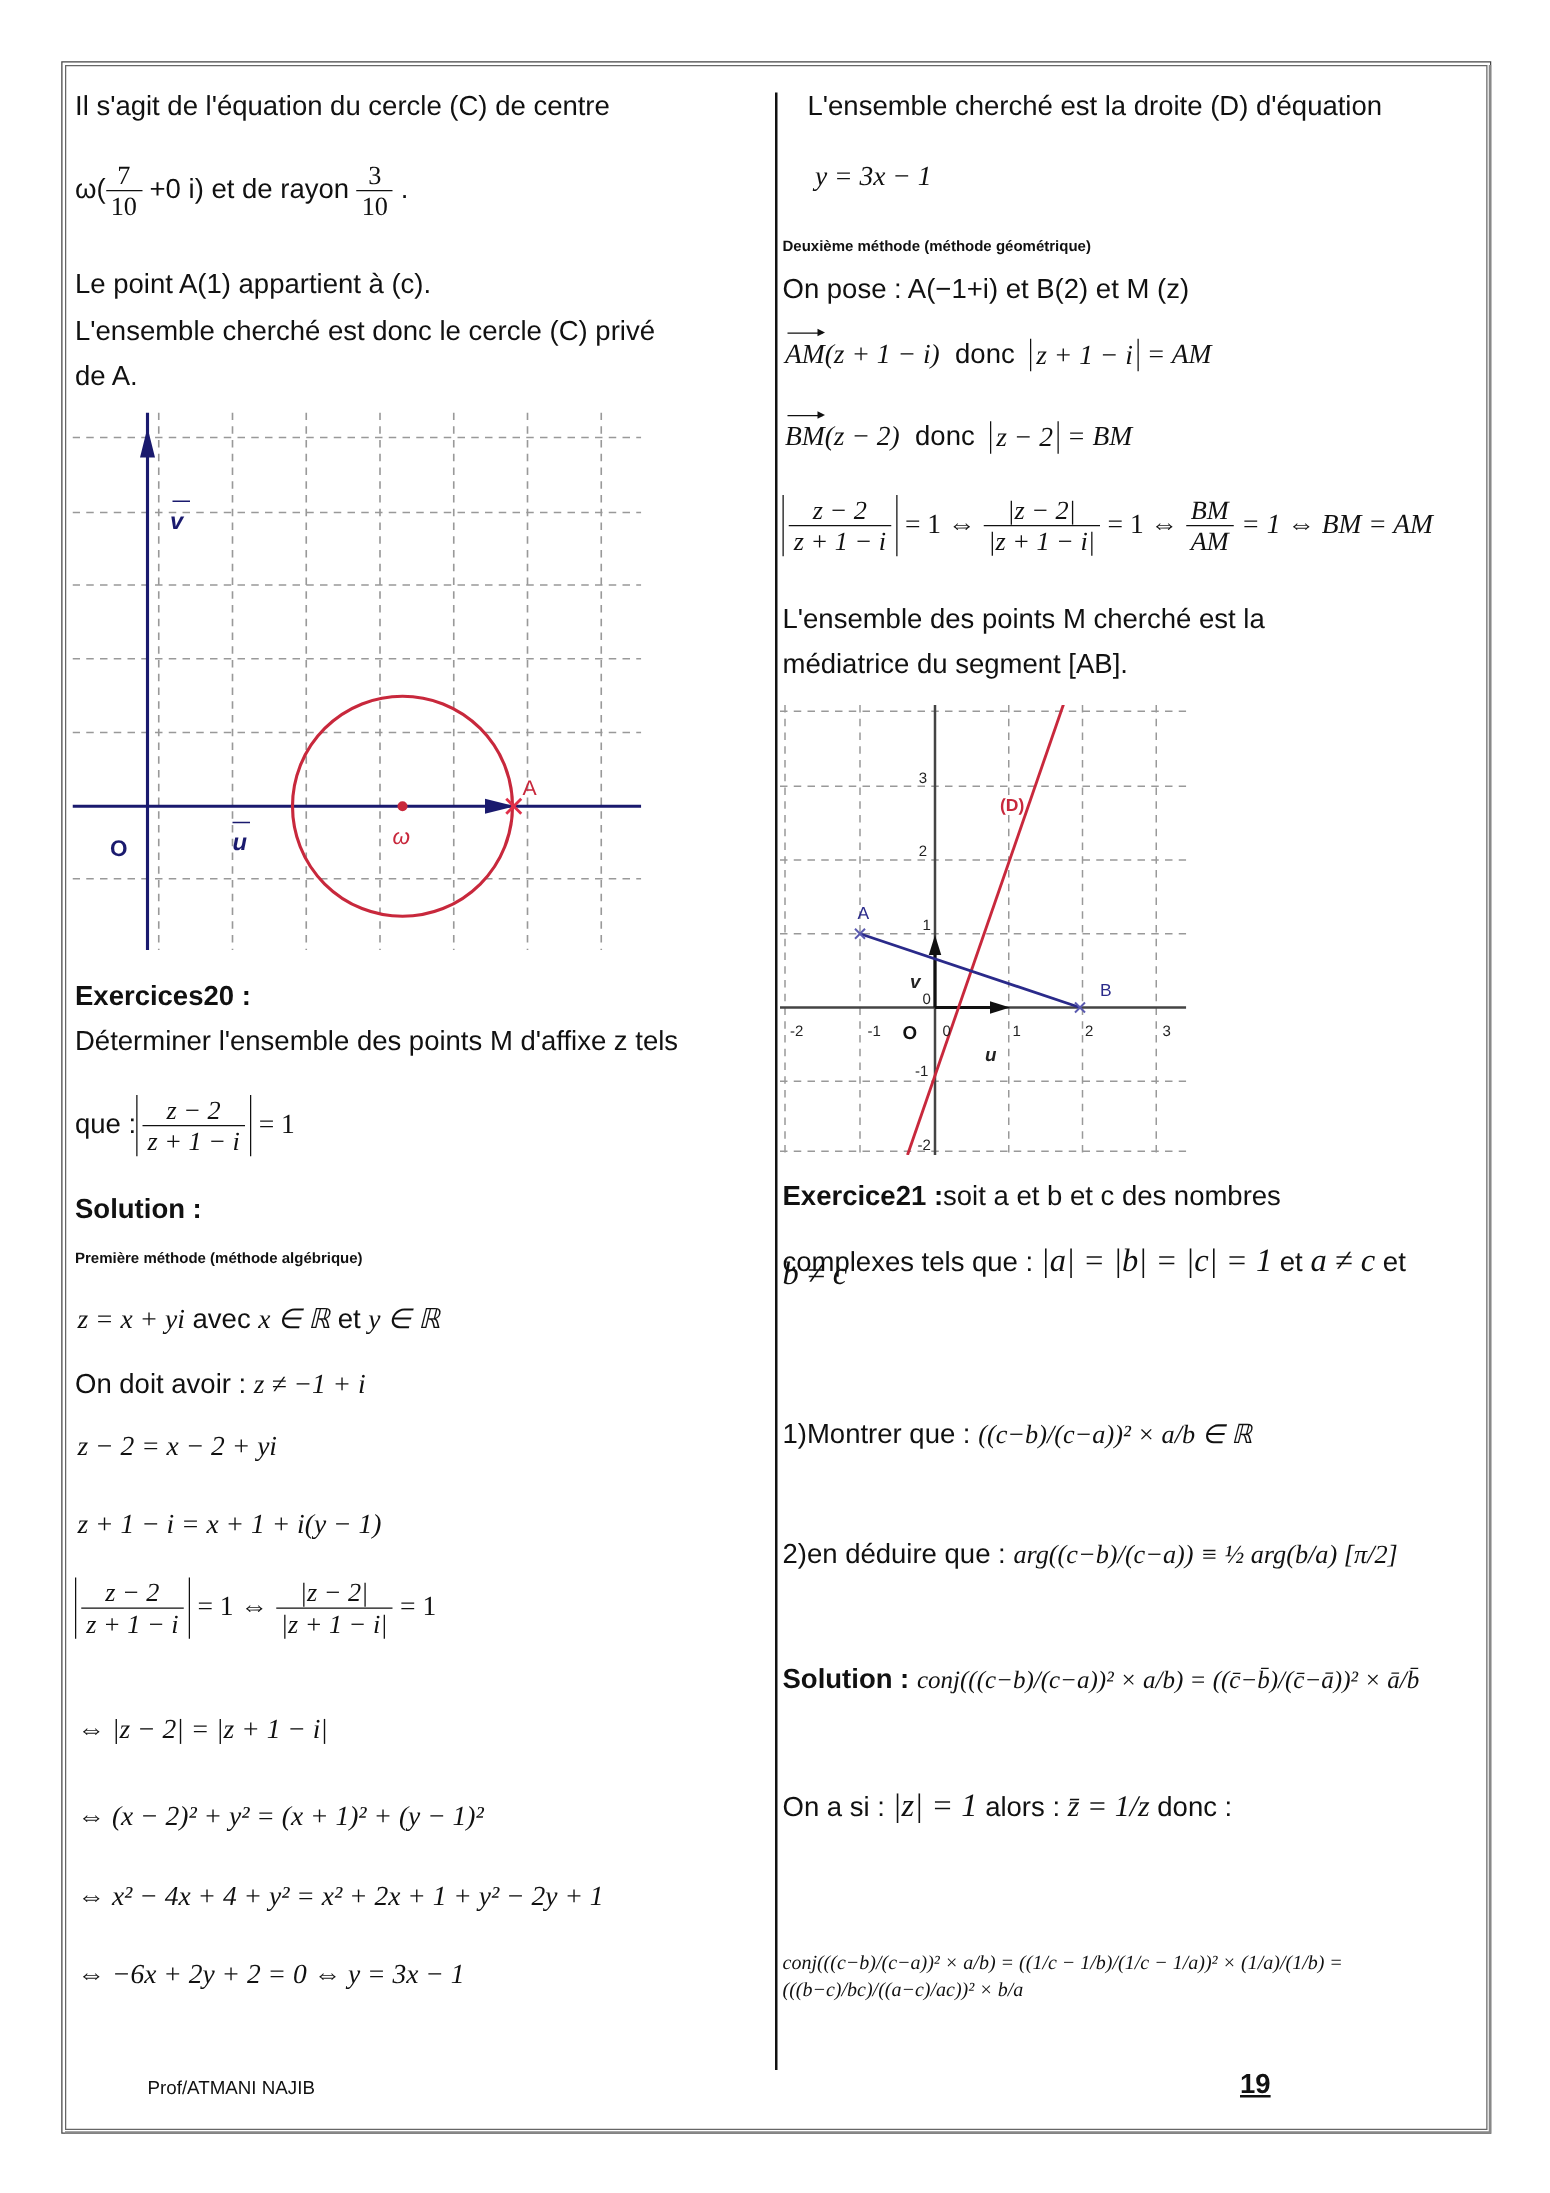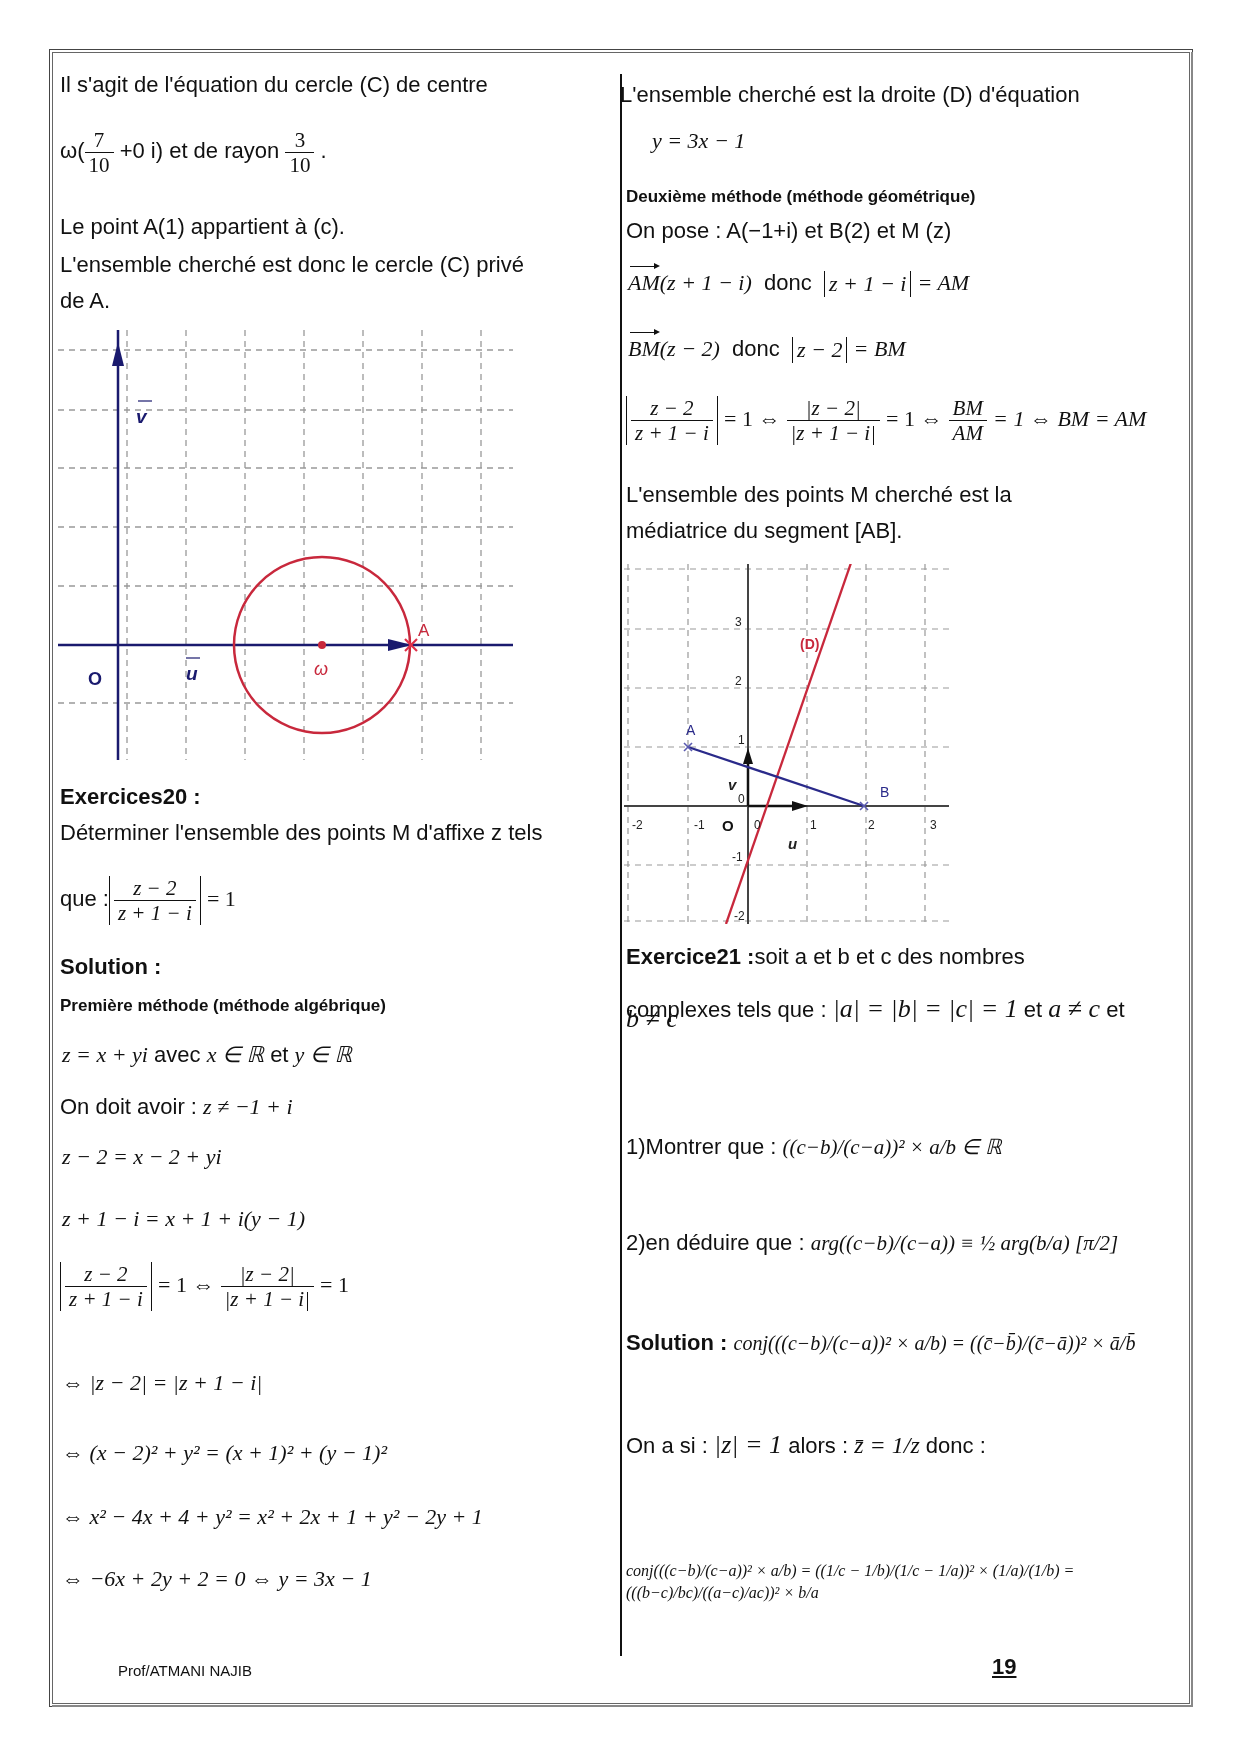--- a/index.html
+++ b/index.html
@@ -4,21 +4,21 @@
 <style>
   html, body { margin:0; padding:0; background:#fff; }
   body { width:1240px; height:1754px; position:relative; font-family:"Liberation Sans", sans-serif; color:#111; }
   .frame { position:absolute; left:49px; top:49px; width:1142px; height:1656px; border:1px solid #444; }
   .frame-inner { position:absolute; left:52px; top:52px; width:1136px; height:1650px; border:1px solid #666; }
   .frame-shadow { position:absolute; left:52px; top:1705px; width:1140px; height:2px; background:#888; }
   .frame-shadow-r { position:absolute; left:1191px; top:52px; width:2px; height:1655px; background:#888; }
   .divider { position:absolute; left:620px; top:74px; width:2px; height:1582px; background:#111; }
   .t { position:absolute; font-size:22px; white-space:nowrap; line-height:26px; }
   .b { font-weight:bold; }
-  .sm { font-size:17px; font-weight:bold; }
+  .sm { font-size:12px; font-weight:bold; }
   .m { font-family:"Liberation Serif", serif; font-style:italic; font-size:22px; }
   .mr { font-family:"Liberation Serif", serif; font-size:22px; }
   .frac { display:inline-block; vertical-align:middle; text-align:center; font-family:"Liberation Serif", serif; font-size:21px; }
   .frac > span { display:block; padding:0 4px; line-height:24px; }
   .frac > span.num { border-bottom:1.5px solid #111; }
   .abs { border-left:1.5px solid #111; border-right:1.5px solid #111; padding:0 4px; display:inline-block; vertical-align:middle; }
   .vec { position:relative; display:inline-block; }
   .vec::before { content:""; position:absolute; left:2px; right:2px; top:-4px; border-top:1.3px solid #111; }
   .vec::after { content:""; position:absolute; right:0px; top:-7px; border-left:6px solid #111; border-top:3px solid transparent; border-bottom:3px solid transparent; }
   .footer-name { position:absolute; left:118px; top:1662px; font-size:15px; font-weight:normal; }
@@ -113,21 +113,21 @@
   <span class="mr">= 1 ⇔</span>
   <span class="frac m"><span class="num">|z − 2|</span><span>|z + 1 − i|</span></span>
   <span class="mr">= 1</span>
 </div>
 
 <div class="t m" style="left:62px;top:1370px;">⇔ |z − 2| = |z + 1 − i|</div>
 <div class="t m" style="left:62px;top:1440px;">⇔ (x − 2)² + y² = (x + 1)² + (y − 1)²</div>
 <div class="t m" style="left:62px;top:1504px;">⇔ x² − 4x + 4 + y² = x² + 2x + 1 + y² − 2y + 1</div>
 <div class="t m" style="left:62px;top:1566px;">⇔ −6x + 2y + 2 = 0 ⇔ y = 3x − 1</div>
 
-<div class="t" style="left:620px;top:72px;margin-top:10px;">L'ensemble cherché est la droite (D) d'équation</div>
+<div class="t" style="left:646px;top:72px;">L'ensemble cherché est la droite (D) d'équation</div>
 <div class="t m" style="left:652px;top:128px;">y = 3x − 1</div>
 <div class="t sm" style="left:626px;top:184px;">Deuxième méthode (méthode géométrique)</div>
 <div class="t" style="left:626px;top:218px;">On pose : A(−1+i)  et  B(2)   et   M (z)</div>
 
 <div class="t" style="left:628px;top:270px;">
   <span class="m vec">AM</span><span class="m">(z + 1 − i)</span>
   &nbsp;<span>donc</span>&nbsp;
   <span class="abs m">z + 1 − i</span>
   <span class="m">= AM</span>
 </div>

